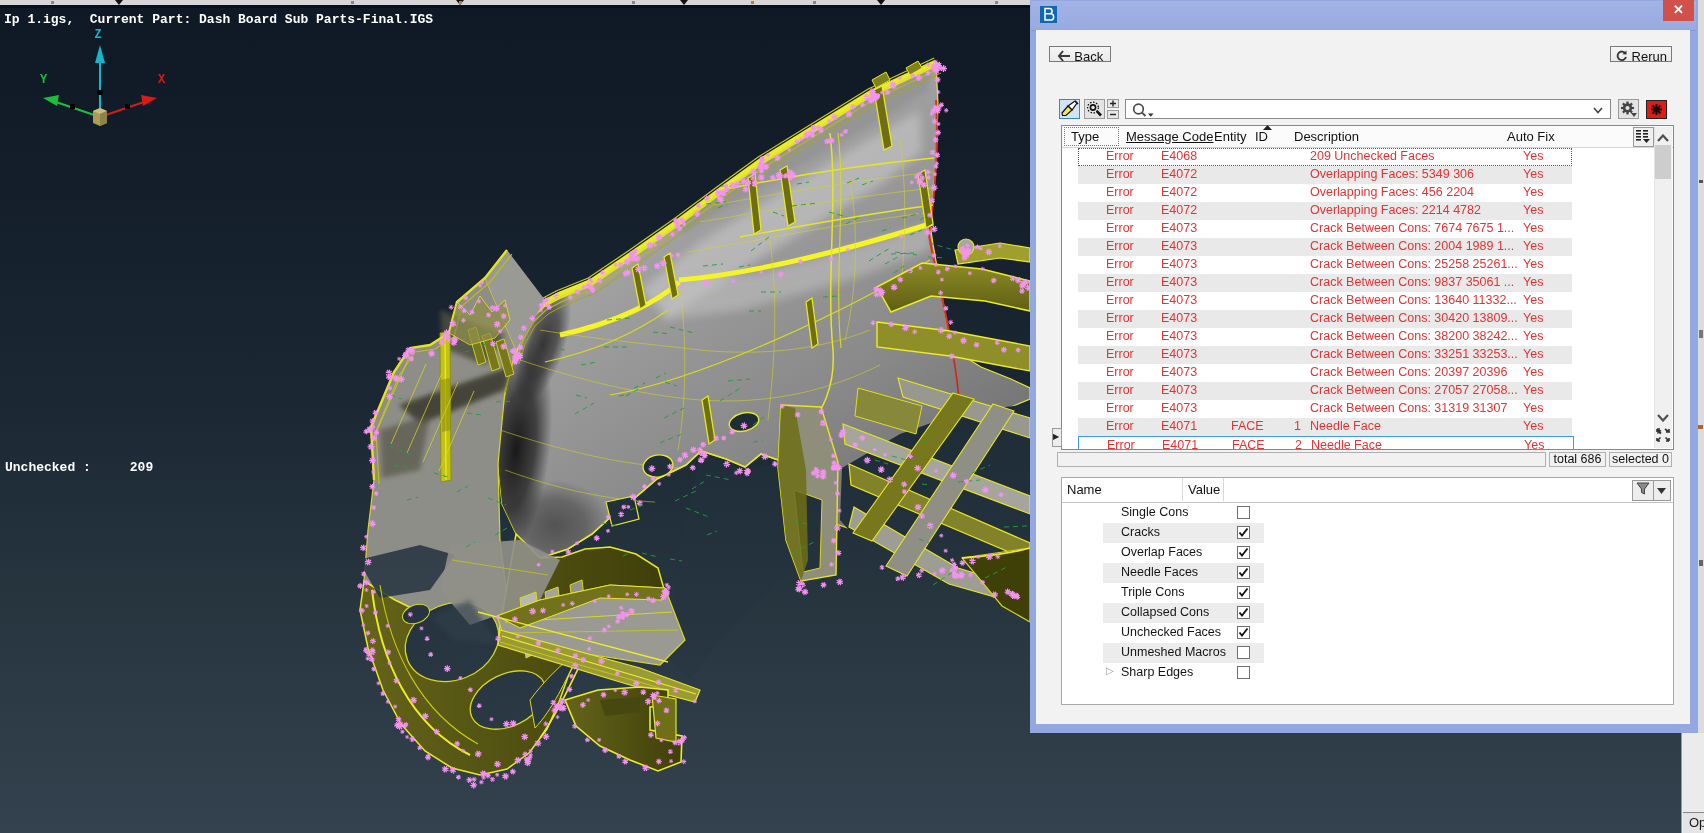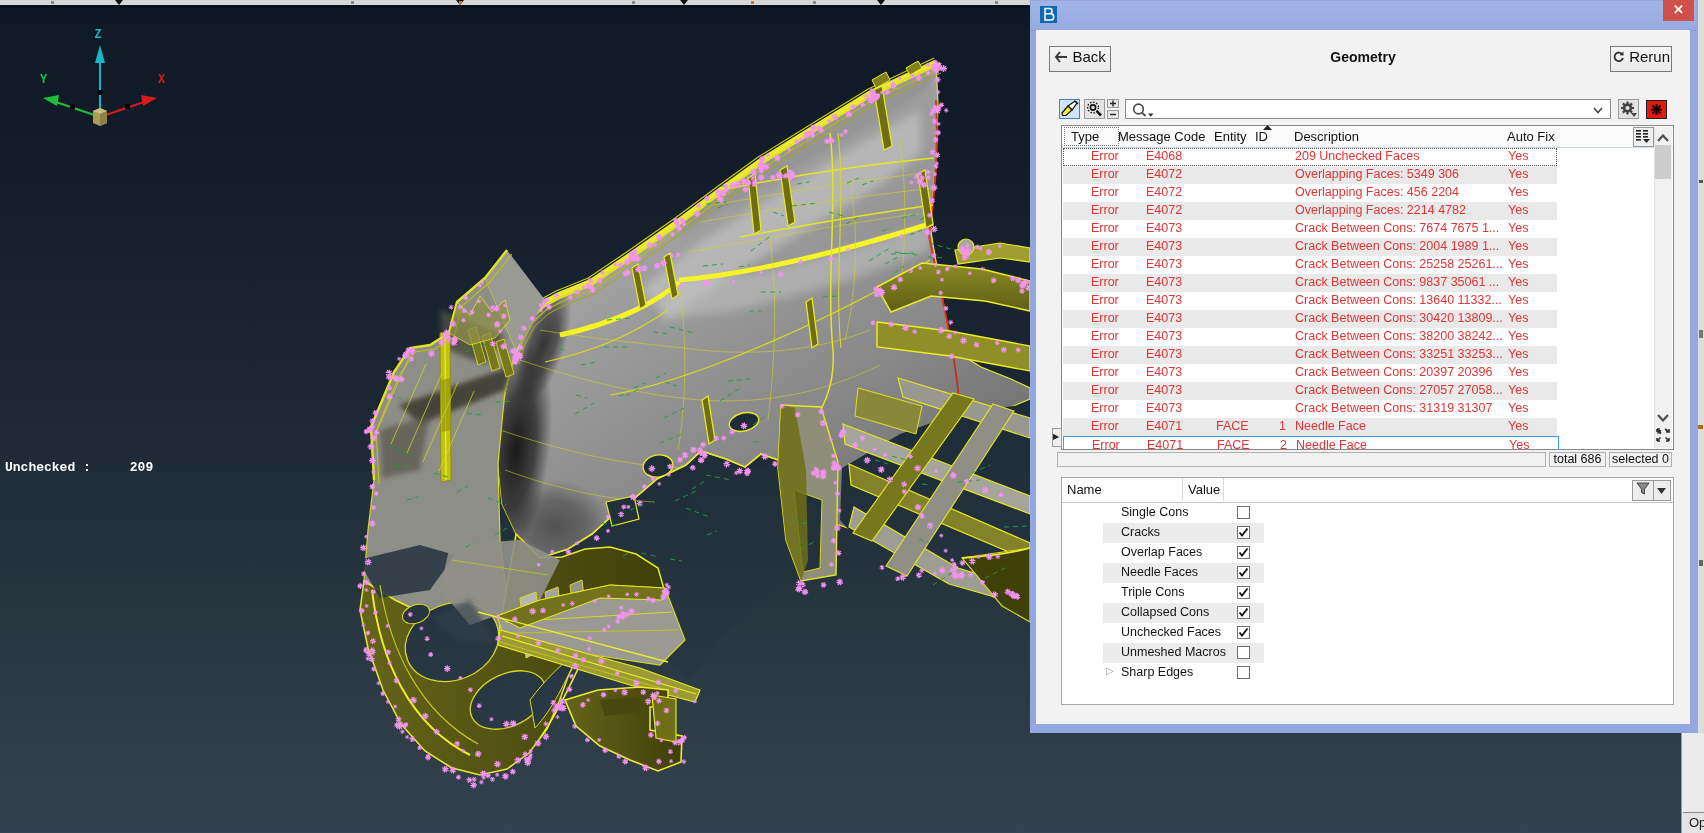--- a/index.html
+++ b/index.html
@@ -19,22 +19,22 @@
 
 #cm{position:absolute;left:1030px;top:0;width:668px;height:733px;background:#93a7e1;}
 #cmtitle{position:absolute;left:1px;top:1px;width:665px;height:29px;background:linear-gradient(180deg,#a3b3e6,#97aadf);
  border-bottom:1px solid #8598d6;}
 #cmicon{position:absolute;left:10px;top:6px;width:17px;height:17px;}
 #cmtext{position:absolute;left:33px;top:6px;font-size:14.2px;color:#1d1d22;white-space:nowrap;width:600px;overflow:hidden;}
 #cmclose{position:absolute;left:633px;top:0px;width:31px;height:21px;background:#d05149;color:#fff;
  font-size:13px;font-weight:bold;text-align:center;line-height:20px;}
 #cmbody{position:absolute;left:6px;top:30px;width:654px;height:694px;background:#f2f2f2;}
 
-.btn{position:absolute;height:26px;background:linear-gradient(180deg,#f5f5f5,#e9e9e9);border:1px solid #7a7a7a;
- font-size:15px;color:#111;text-align:center;box-sizing:border-box;}
+.btn{position:absolute;height:16px;background:linear-gradient(180deg,#f5f5f5,#e9e9e9);border:1px solid #7a7a7a;
+ font-size:13px;color:#111;text-align:center;box-sizing:border-box;}
 #btnback{left:13px;top:16px;width:62px;line-height:19px;}
 #btnrerun{left:574px;top:16px;width:62px;line-height:19px;}
 #hgeom{position:absolute;left:0;top:19px;width:654px;text-align:center;font-weight:bold;font-size:14px;color:#111;}
 
 .tbtn{position:absolute;top:69px;width:21px;height:20px;background:#e3e3e3;border:1px solid #9a9a9a;box-sizing:border-box;}
 #tb1{left:23px;background:#cfe5f7;border:1px solid #3f83c9;}
 #tb2{left:48px;}
 .pm{position:absolute;left:71px;width:12px;height:9px;background:#e7e7e7;border:1px solid #9a9a9a;box-sizing:border-box;
  font-size:10px;line-height:6px;text-align:center;color:#111;}
 #srch{position:absolute;left:89px;top:69px;width:486px;height:20px;background:#fff;border:1px solid #8a8a8a;box-sizing:border-box;}
@@ -960,38 +960,38 @@
       <div class="tick" style="left:680px"></div>
       <div class="tick" style="left:877px"></div>
       <div class="tdot" style="left:51px"></div>
       <div class="tdot" style="left:351px"></div>
       <div class="tdot" style="left:632px"></div>
       <div class="tdot" style="left:813px"></div>
       <div class="tdot" style="left:995px"></div>
       <div class="tdot" style="left:459px;background:#d07820"></div>
       <div class="tdot" style="left:751px;background:#d07820"></div>
     </div>
+    <div id="vptitle">Ip 1.igs,  Current Part: Dash Board Sub Parts-Final.IGS</div>
     <div id="unchecked">Unchecked :     209</div>
     <div id="rightstrip">
       <div style="position:absolute;left:1px;top:180px;width:4px;height:3px;background:#555"></div>
       <div style="position:absolute;left:1px;top:330px;width:4px;height:8px;background:#777"></div>
       <div style="position:absolute;left:0px;top:425px;width:5px;height:4px;background:#b06820"></div>
       <div style="position:absolute;left:1px;top:560px;width:4px;height:6px;background:#666"></div>
     </div>
     <div id="rightstrip2"></div>
     <div id="optbox">Opt</div>
     <div id="cm">
       <div id="cmtitle"></div>
       <div id="cmicon"><svg width="17" height="17" viewBox="0 0 17 17">
           <rect width="17" height="17" fill="#1068b2"></rect>
           <path d="M5,2.5 h4.5 a2.6,2.6 0 0 1 0,5.2 h-4.5 Z M5,7.7 h5.5 a3.2,3.2 0 0 1 0,6.4 h-5.5 Z" fill="none" stroke="#fff" stroke-width="1.5"></path>
         </svg></div>
       <div id="cmclose">✕</div>
       <div id="cmbody">
-        <div id="hgeom">Geometry</div>
         <div class="btn" id="btnback"><svg width="14" height="12" viewBox="0 0 14 12" style="vertical-align:-1px">
             <path d="M6,1 L2,6 L6,11 M2,6 H13" stroke="#3a3a3a" stroke-width="2" fill="none"></path>
           </svg> Back</div>
         <div class="btn" id="btnrerun"><svg width="13" height="12" viewBox="0 0 13 12" style="vertical-align:-1px">
             <path d="M10.5,3.5 A4.3,4.3 0 1 0 11,7" stroke="#333" stroke-width="1.8" fill="none"></path>
             <path d="M11.5,0.5 L11.5,4.5 L7.5,4.2 Z" fill="#333"></path>
           </svg> Rerun</div>
         <div class="tbtn" id="tb1"><svg width="19" height="18" viewBox="0 0 19 18">
             <path d="M8,6 L15,1 L17,3 L12,10 Z" fill="#fff" stroke="#111" stroke-width="1.2"></path>
             <path d="M2,13 L8,6 L12,10 L6,15.5 L2.5,15.5 Z" fill="#f5e943" stroke="#111" stroke-width="1.2"></path>
@@ -1043,30 +1043,30 @@
               <line x1="4" y1="8.5" x2="15" y2="8.5"></line>
               <line x1="9.5" y1="3" x2="9.5" y2="14"></line>
               <line x1="5.5" y1="4.5" x2="13.5" y2="12.5"></line>
               <line x1="5.5" y1="12.5" x2="13.5" y2="4.5"></line>
             </g>
           </svg></div>
         <div id="tbl">
           <div id="thead">
             <span style="left:2px;top:1px;width:53px;height:17px;border:1px dotted #777;"></span>
             <span style="left:9px;">Type</span>
-            <span style="left:56px;">Message Code</span>
+            <span style="left:64px;text-decoration:underline;">Message Code</span>
             <span style="left:152px;">Entity</span>
             <span style="left:193px;">ID</span>
             <span style="left:232px;">Description</span>
             <span style="left:445px;">Auto Fix</span>
             <svg width="9" height="5" viewBox="0 0 9 5" style="position:absolute;left:201px;top:-1px">
               <path d="M4.5,0 L9,5 L0,5 Z" fill="#222"></path>
             </svg>
           </div>
-          <div id="tbody" style="position:absolute;left:0;top:0;width:100%;height:100%;overflow:hidden;">
+          <div id="tbody" style="position:absolute;left:15px;top:0;width:100%;height:100%;overflow:hidden;">
             <div class="trow" style="outline:1px dotted #555;outline-offset:-1px;">
               <span class="c1">Error</span>
               <span class="c2">E4068</span>
               <span class="c3"></span>
               <span class="c4"></span>
               <span class="c5">209 Unchecked Faces</span>
               <span class="c6">Yes</span>
             </div>
             <div class="trow alt">
               <span class="c1">Error</span>

